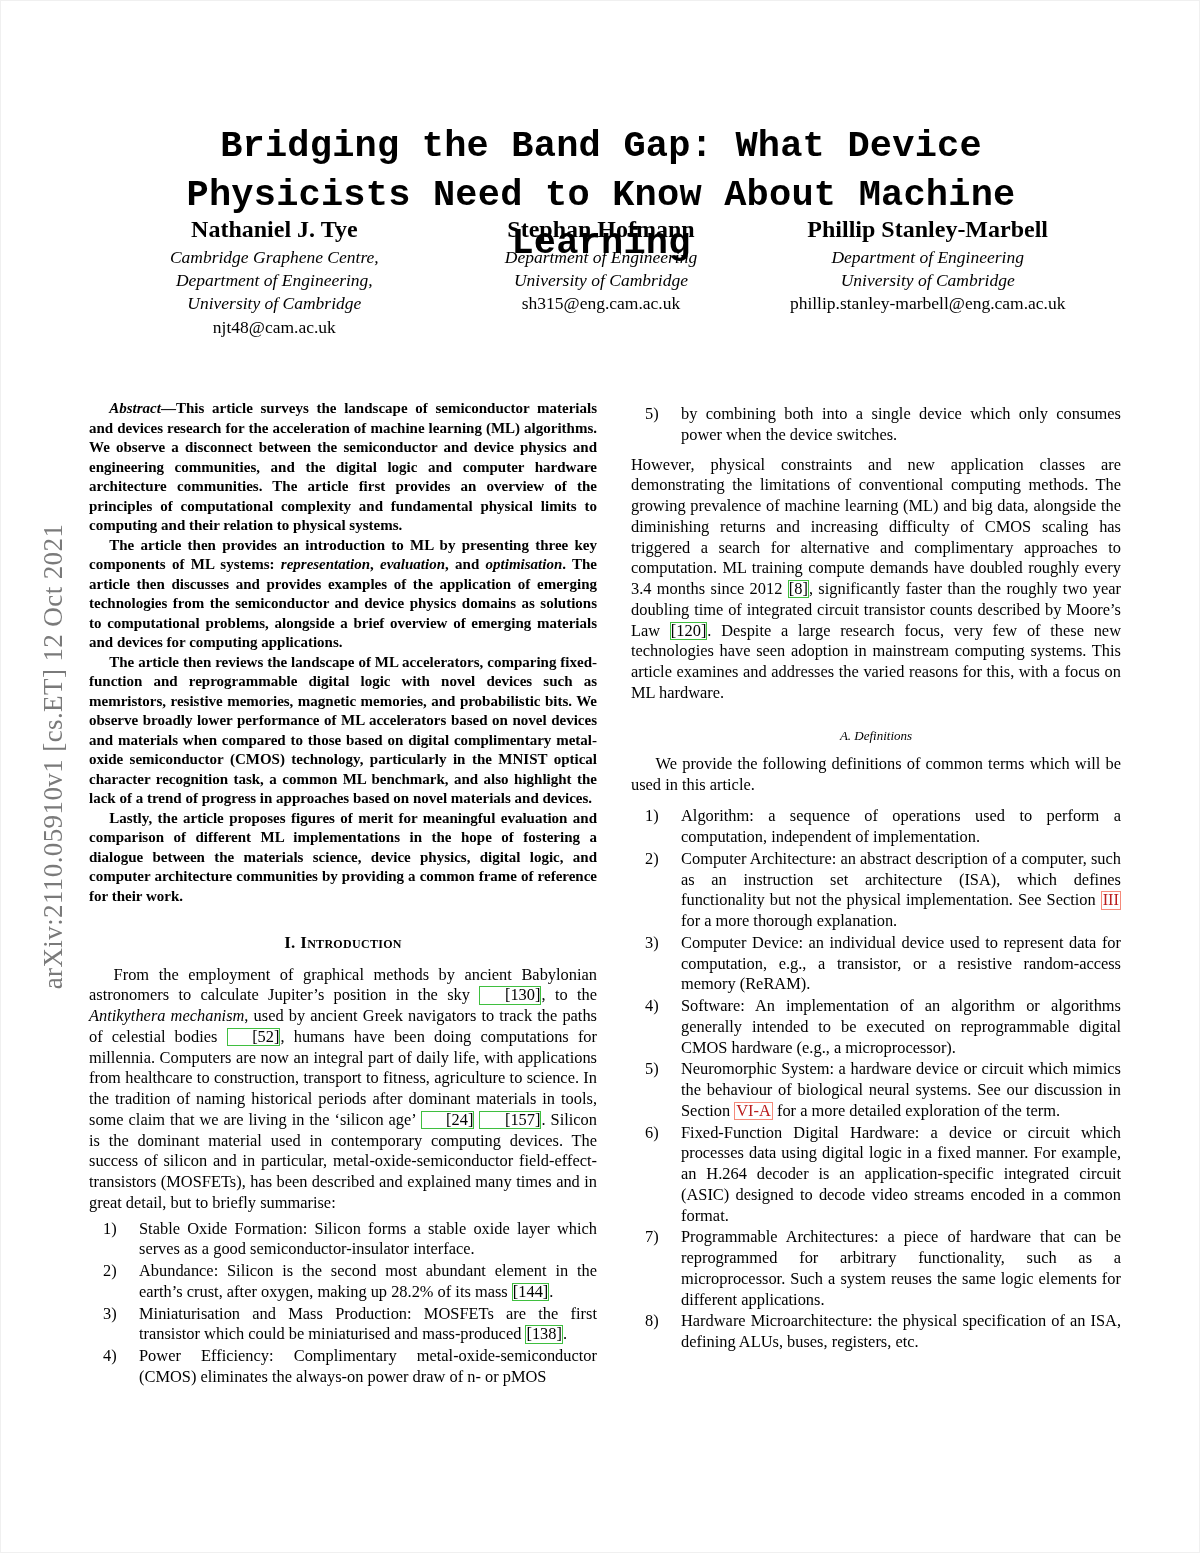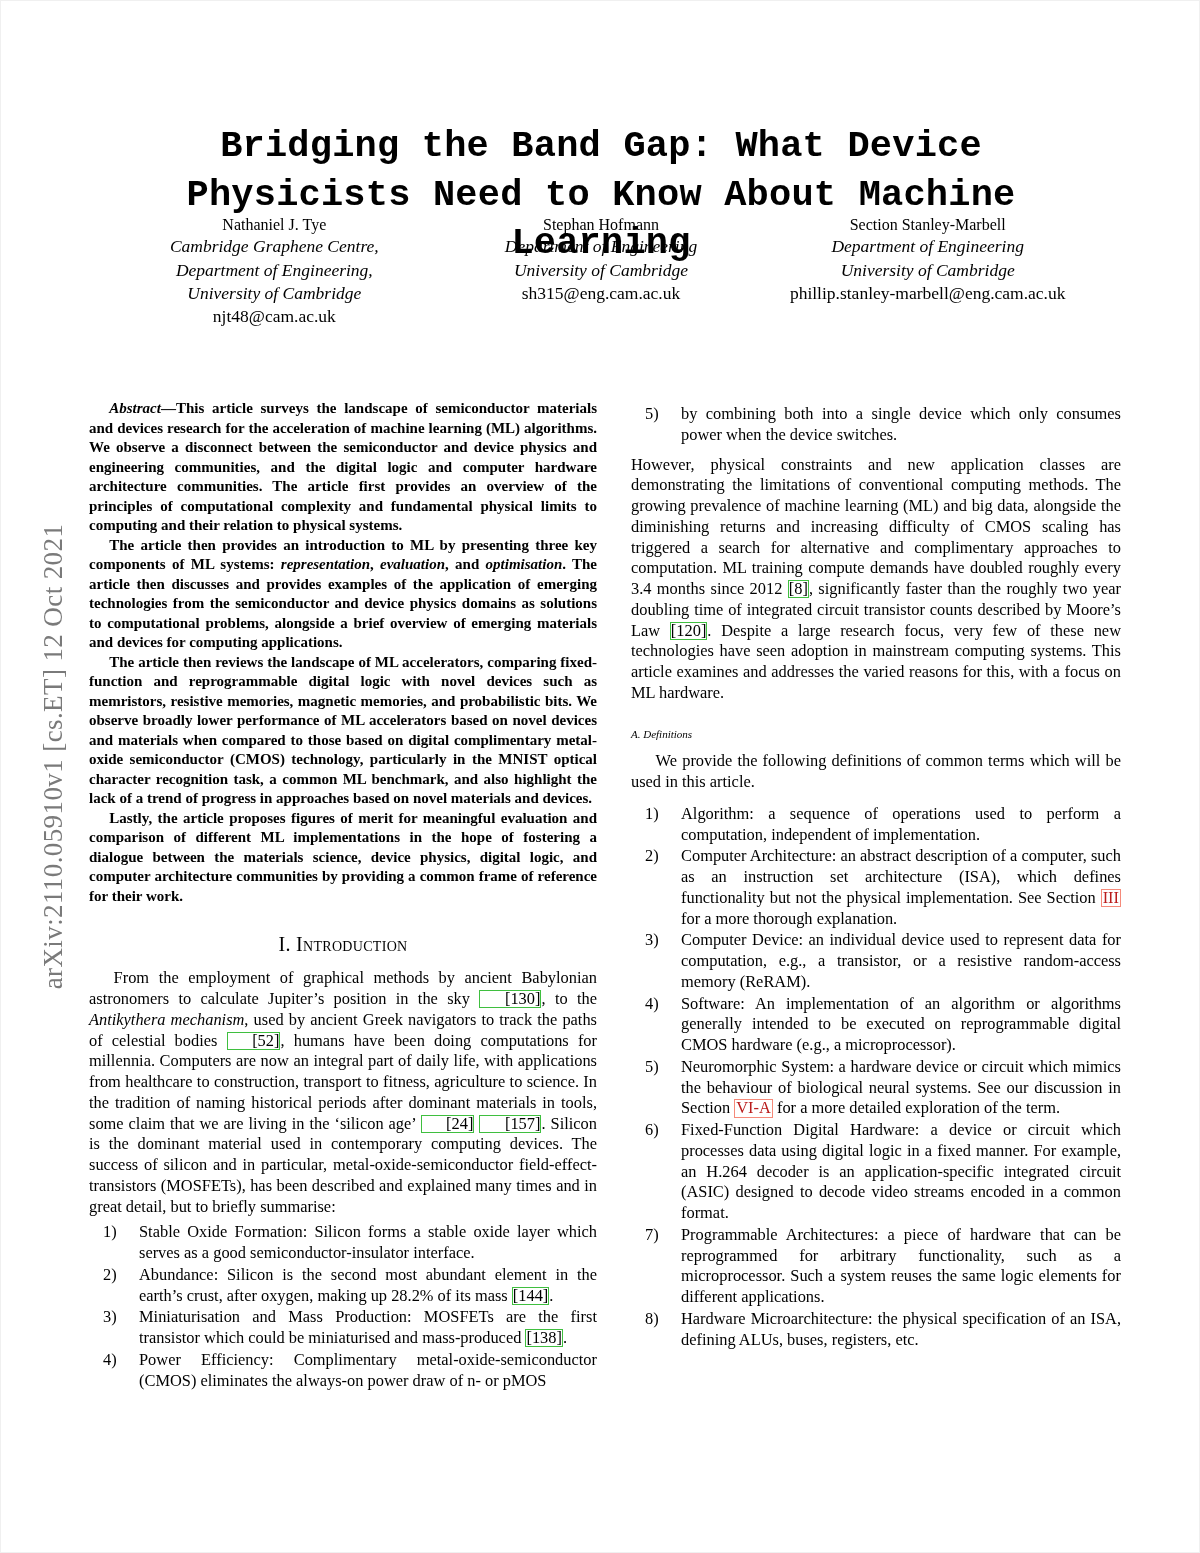--- a/index.html
+++ b/index.html
@@ -57,21 +57,21 @@
     display: flex;
     justify-content: space-between;
     align-items: flex-start;
   }
   .author-block {
     text-align: center;
     font-size: 17.5px;
     line-height: 1.33;
     width: 33.33%;
   }
-  .author-name { font-size: 16px; }
+  .author-name { font-size: 24px; font-weight: bold; }
   .author-aff { font-style: italic; }
   .author-mail { font-style: normal; }
 
   
   .col {
     position: absolute;
     top: 398px;
     width: 508px;
     text-align: justify;
     font-size: 16.4px;
@@ -85,32 +85,32 @@
     font-weight: bold;
     text-align: justify;
     font-size: 15px;
     line-height: 1.30;
   }
   .abstract p { margin: 0; text-indent: 1.35em; }
   .abstract p:first-child { text-indent: 1.35em; }
   .abstract i { font-style: italic; }
 
   h2.section-head {
-    font-size: 20px;
-    font-weight: normal;
+    font-size: 17px;
+    font-weight: bold;
     text-align: center;
     margin: 26px 0 11px 0;
     font-variant: small-caps;
     letter-spacing: 0.3px;
   }
   h3.subsection-head {
-    font-size: 11px;
+    font-size: 13px;
     font-weight: normal;
     font-style: italic;
-    text-align: left;
+    text-align: center;
     margin: 24px 0 10px 0;
   }
 
   .body-p { margin: 0; text-indent: 1.5em; text-align: justify; }
   .body-p.noindent { text-indent: 0; }
 
   ol.numlist {
     margin: 5px 0 0 0;
     padding: 0 0 0 0;
     list-style: none;
@@ -172,21 +172,21 @@
     </div>
 
     <div class="author-block">
       <div class="author-name">Stephan Hofmann</div>
       <div class="author-aff">Department of Engineering</div>
       <div class="author-aff">University of Cambridge</div>
       <div class="author-mail">sh315@eng.cam.ac.uk</div>
     </div>
 
     <div class="author-block">
-      <div class="author-name">Section Stanley-Marbell</div>
+      <div class="author-name">Phillip Stanley-Marbell</div>
       <div class="author-aff">Department of Engineering</div>
       <div class="author-aff">University of Cambridge</div>
       <div class="author-mail">phillip.stanley-marbell@eng.cam.ac.uk</div>
     </div>
 
   </div>
 
   <div class="col col-left">
 
     <div class="abstract">

